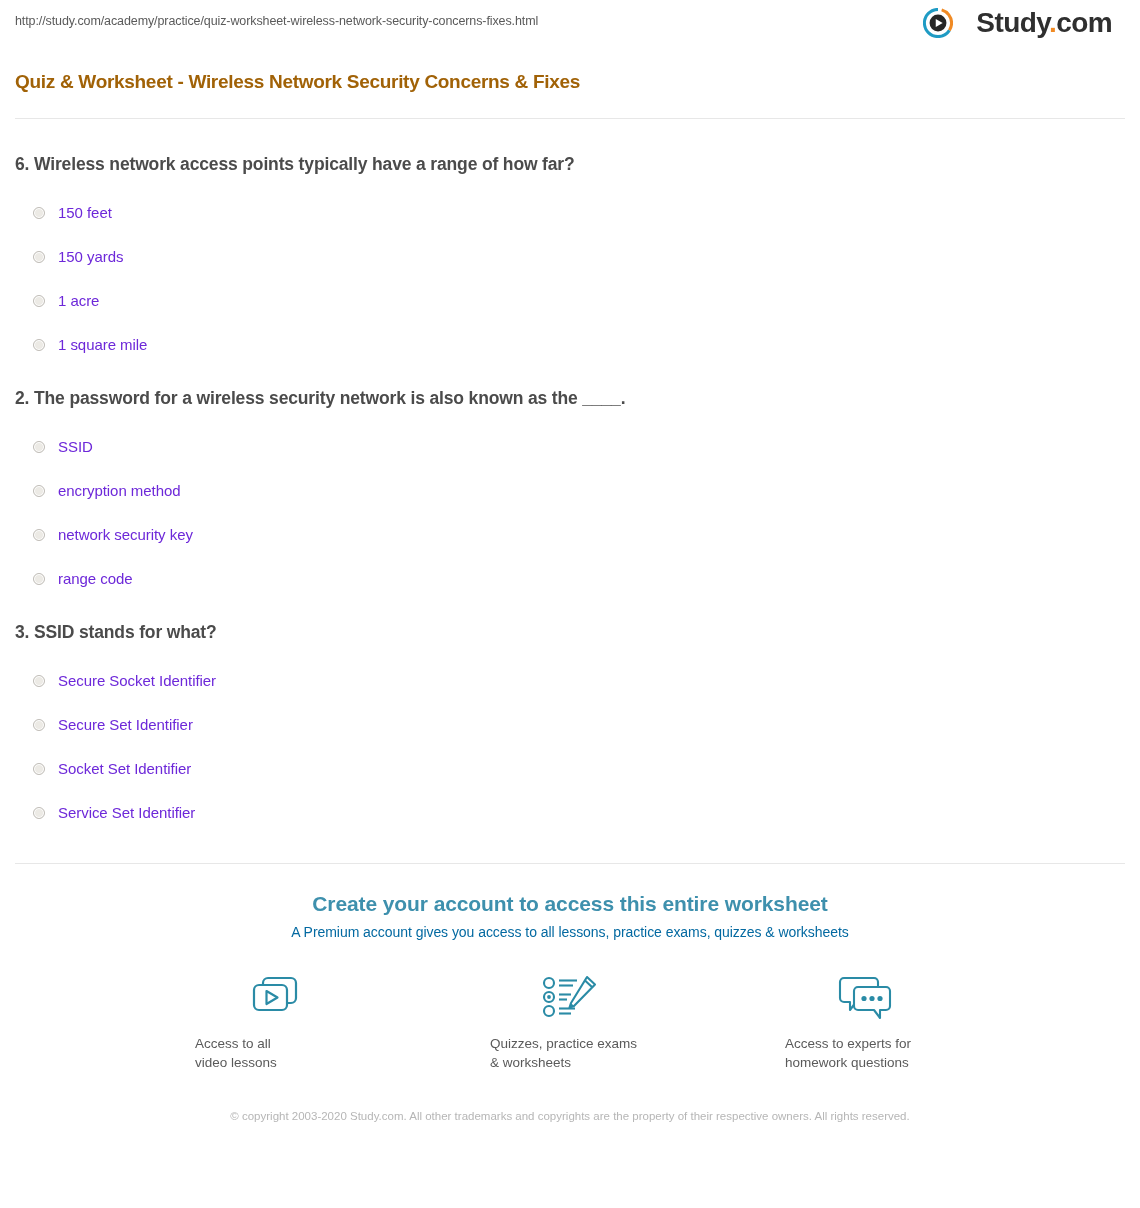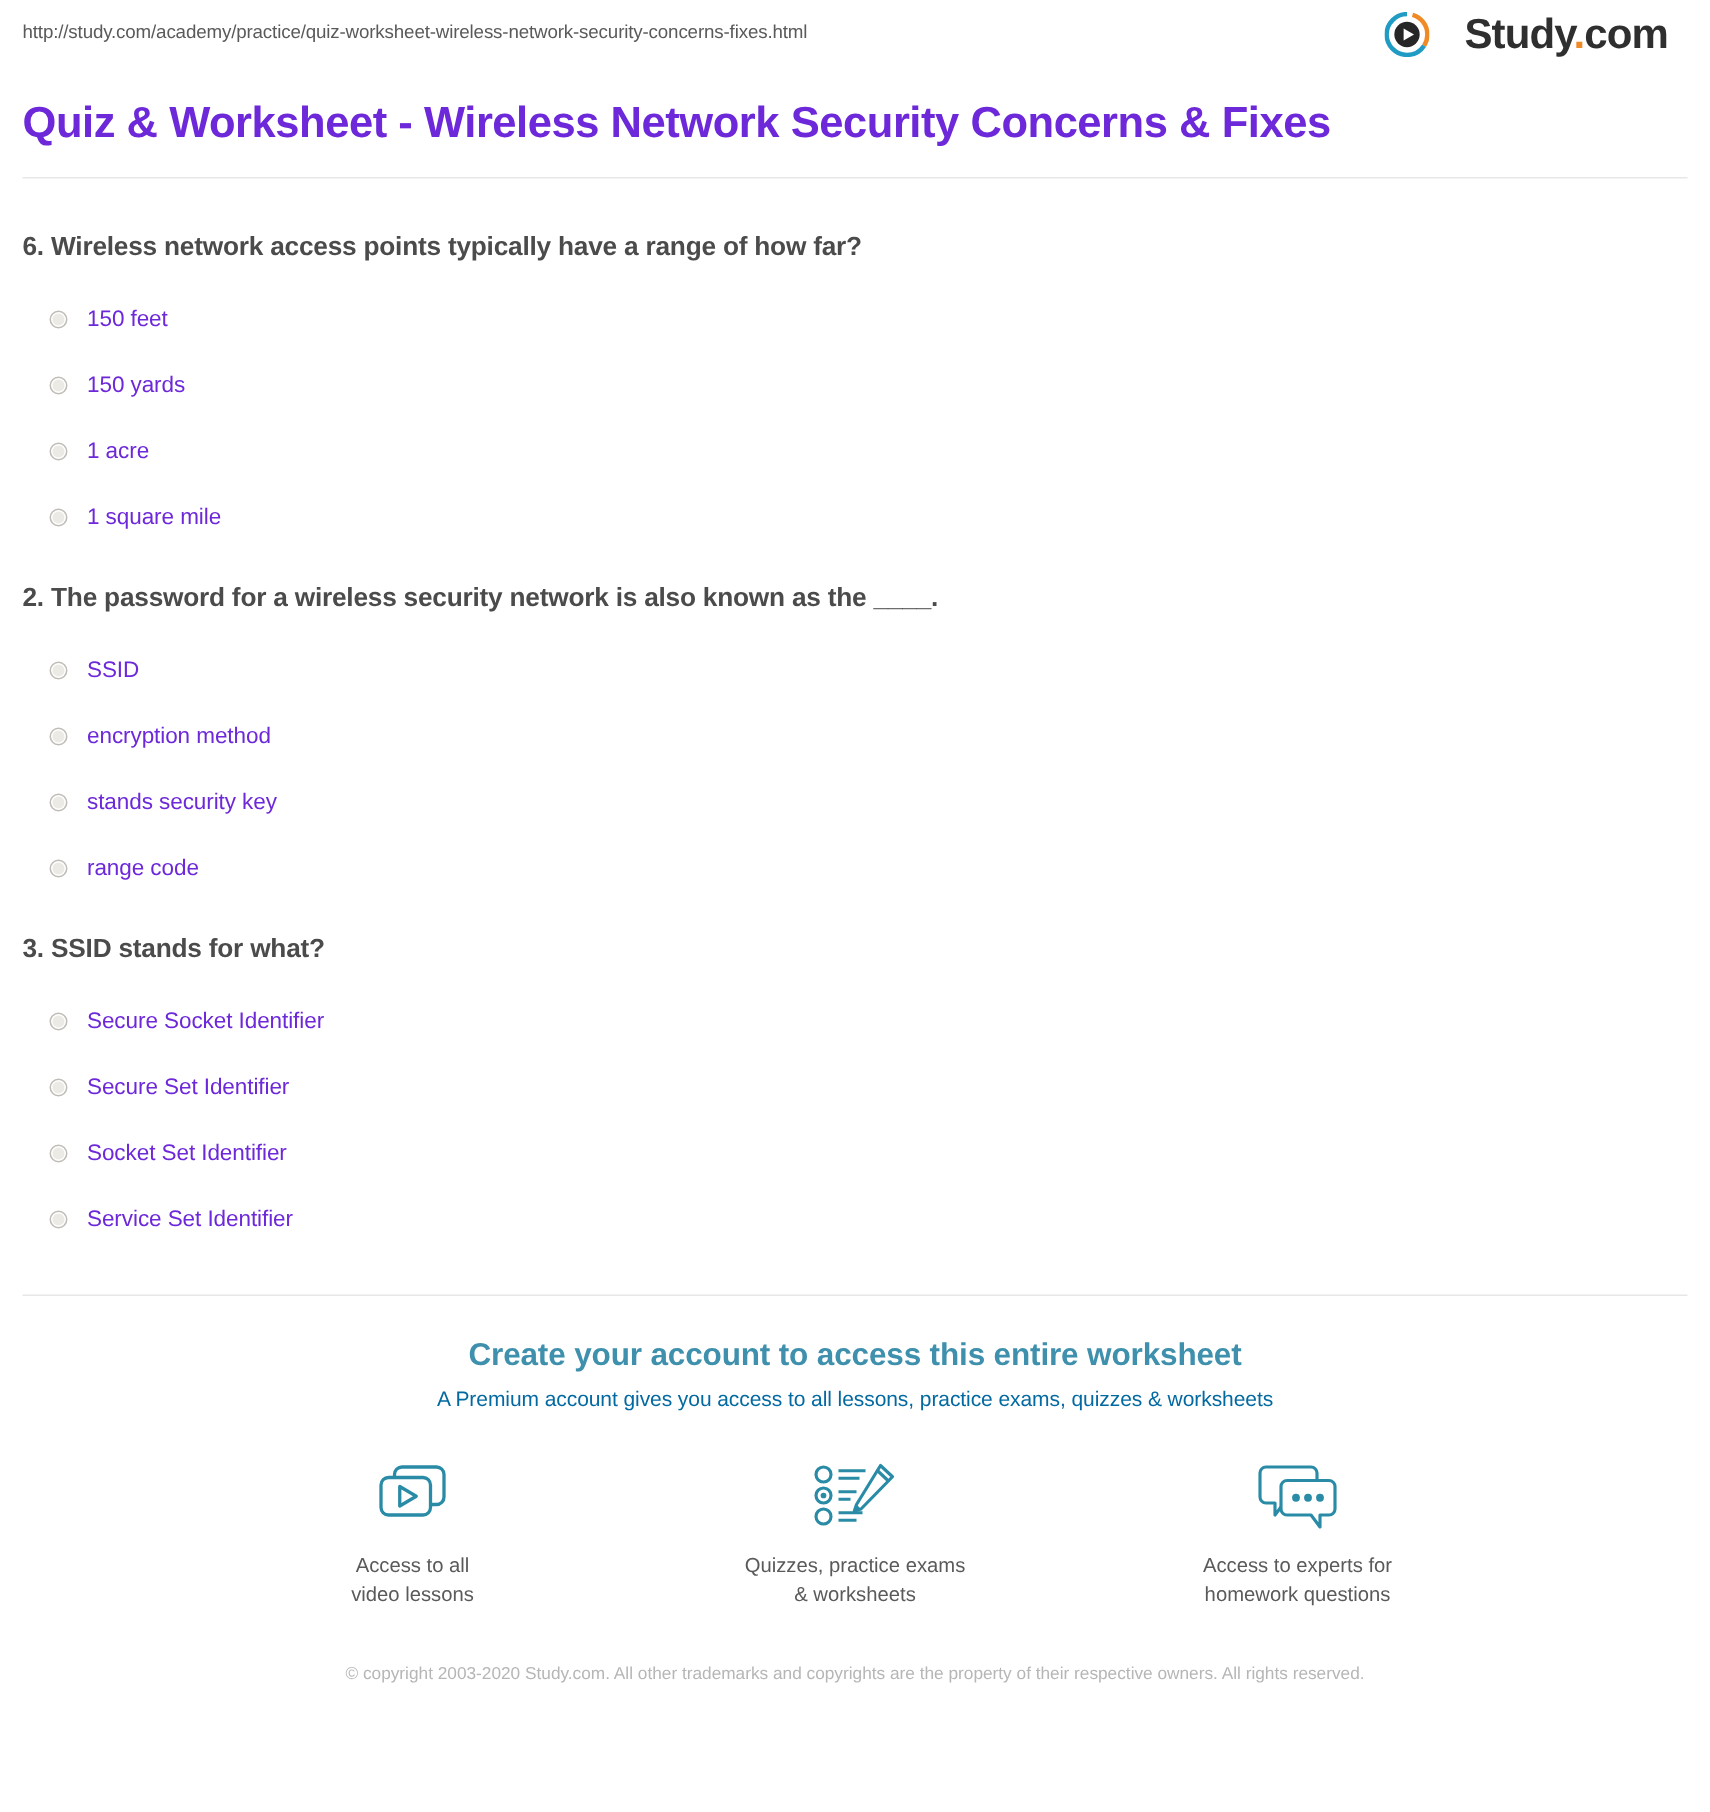--- a/index.html
+++ b/index.html
@@ -47,24 +47,24 @@
     font-weight: 600;
     color: #2f2f2f;
     letter-spacing: -0.6px;
     line-height: 30px;
     white-space: nowrap;
   }
   .logo-text .dot { color: #f08a24; }
 
   
   .title {
-    font-size: 29px;
+    font-size: 19px;
     line-height: 40px;
     font-weight: 700;
-    color: #6d28d9;
+    color: #a16207;
     letter-spacing: -0.3px;
     margin: 16px 0 0 0;
     max-width: 880px;
   }
 
   .divider {
     height: 1px;
     background: #e7e7e7;
     margin: 16px 0 0 0;
   }
@@ -124,21 +124,21 @@
     color: #0369a1;
     letter-spacing: -0.05px;
     margin: 0;
   }
   .perks {
     display: flex;
     justify-content: center;
     gap: 135px;
     margin-top: 32px;
   }
-  .perk { width: 160px; text-align: center; }
+  .perk { width: 160px; text-align: left; }
   .perk-icon { height: 50px; display: flex; align-items: center; justify-content: center; }
   .perk-label {
     margin-top: 12px;
     font-size: 13.5px;
     line-height: 19px;
     color: #5a5a5a;
     white-space: pre-line;
   }
 
   .copyright {
@@ -201,21 +201,21 @@
         <li class="option">
           <span class="radio"></span>
           <span class="opt-label">SSID</span>
         </li>
         <li class="option">
           <span class="radio"></span>
           <span class="opt-label">encryption method</span>
         </li>
         <li class="option">
           <span class="radio"></span>
-          <span class="opt-label">stands security key</span>
+          <span class="opt-label">network security key</span>
         </li>
         <li class="option">
           <span class="radio"></span>
           <span class="opt-label">range code</span>
         </li>
       </ul>
     </div>
 
     <div class="question" id="q3">
       <p class="q-text">3. SSID stands for what?</p>

